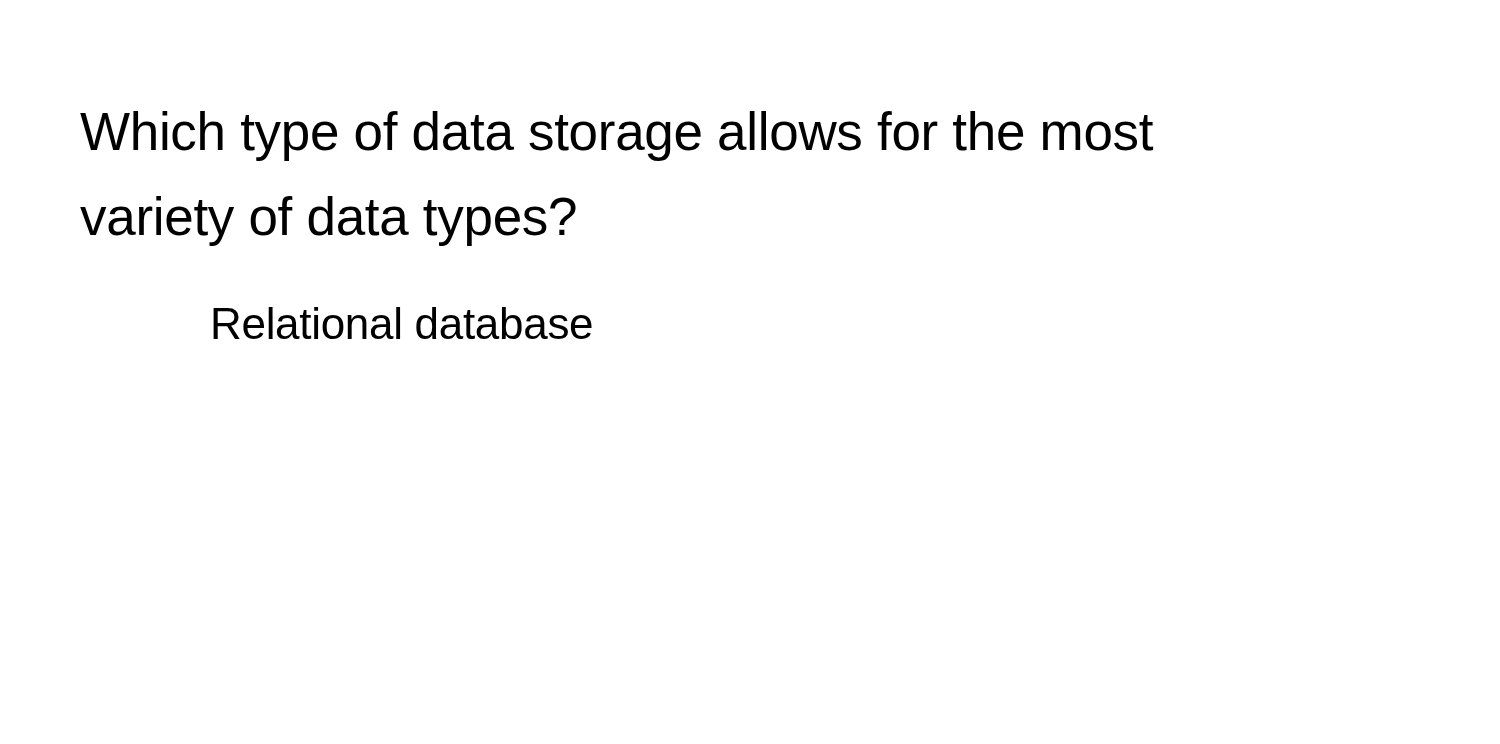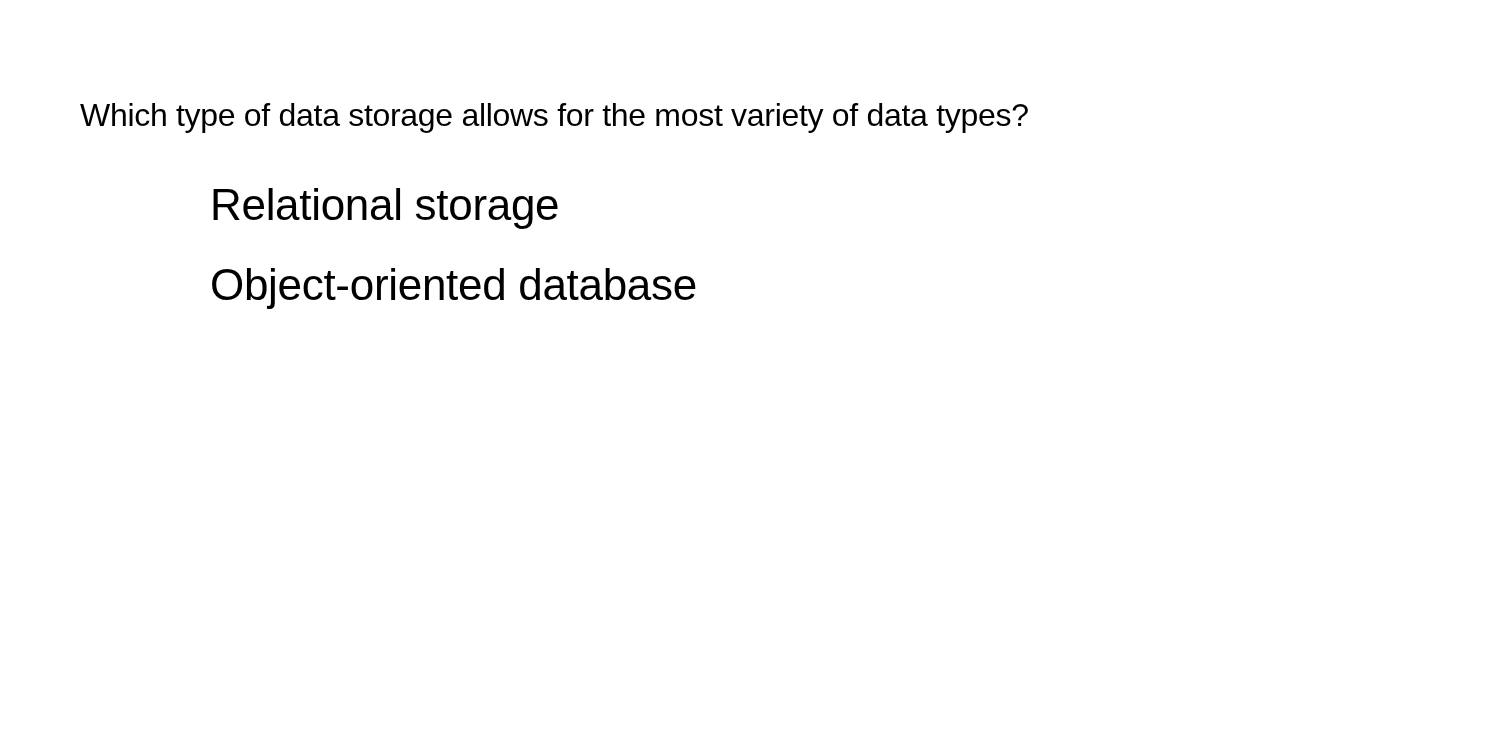--- a/index.html
+++ b/index.html
@@ -9,21 +9,21 @@
     }
     body {
       width: 1500px;
       height: 744px;
       background: #ffffff;
       font-family: -apple-system, BlinkMacSystemFont, "Segoe UI", Helvetica, Arial, sans-serif;
       color: #000000;
       padding: 90px 80px;
     }
     .question {
-      font-size: 32px;
+      font-size: 53px;
       line-height: 1.6;
       font-weight: 400;
       letter-spacing: -0.3px;
       max-width: 1100px;
     }
     .options {
       margin-top: 30px;
       padding-left: 130px;
     }
     .option {
@@ -33,15 +33,14 @@
       letter-spacing: -0.3px;
       margin-bottom: 12px;
     }
   </style>
 </head>
 <body>
 
 <div class="question">Which type of data storage allows for the most variety of data types?</div>
 
 <div class="options">
-  <div class="option">Relational storage</div>
-  <div class="option">Object-oriented database</div>
+  <div class="option">Relational database</div>
 </div>
 
 </body></html>

